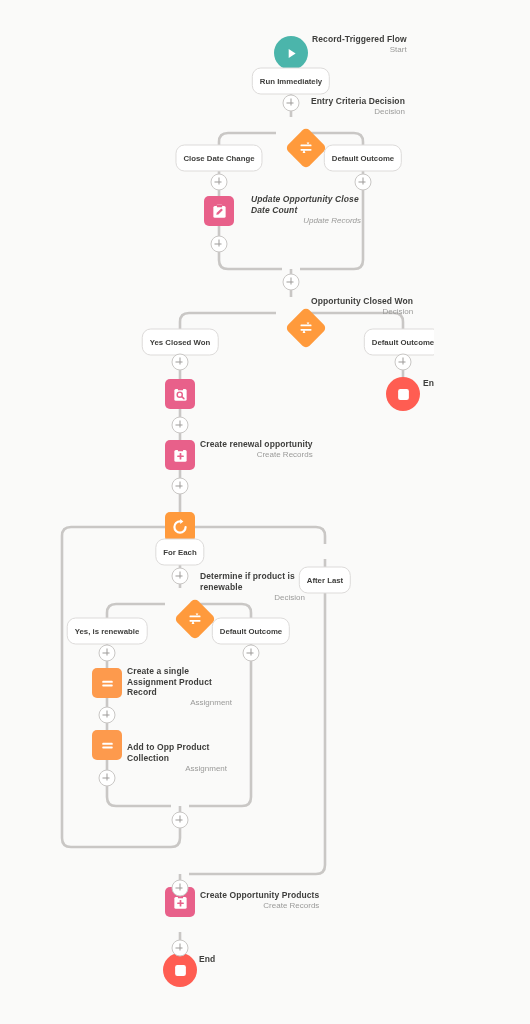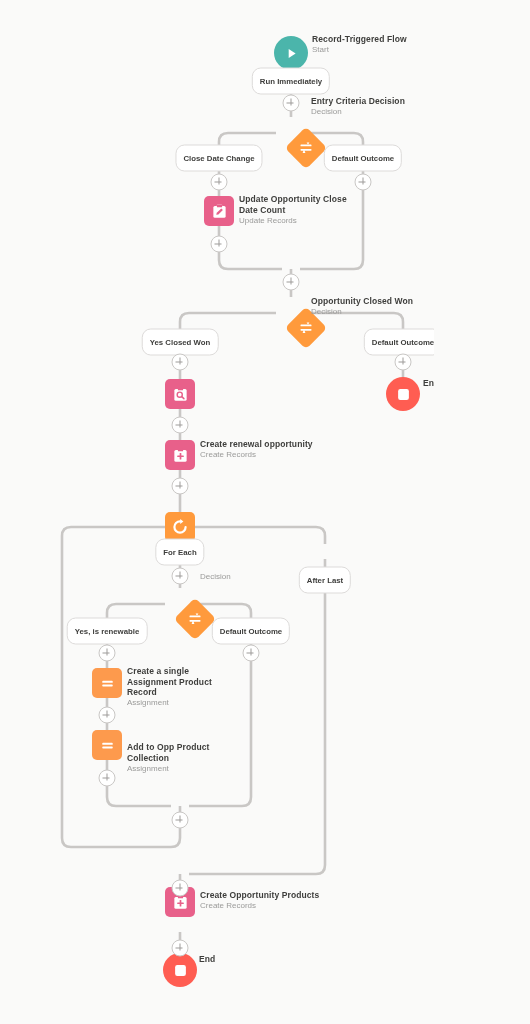--- a/index.html
+++ b/index.html
@@ -21,21 +21,21 @@
   .start{background:#4BB5AB;}
   .decision{background:#FF9A3C;}
   .loop{background:#FF9A3C;}
   .assign{background:#FD9A4D;}
   .records{background:#E8608A;}
   .endnode{background:#FF5D52;}
 
   
   .lbl{position:absolute;}
   .lbl .t{font-size:8.5px;font-weight:bold;color:#3e3e3c;line-height:10.5px;letter-spacing:.1px;}
-  .lbl .s{font-size:8px;color:#9a9a99;line-height:10.5px;margin-top:.5px;}
+  .lbl .s{font-size:8px;color:#9a9a99;line-height:10.5px;margin-top:.5px;text-align:right;}
 
   
   .pill{position:absolute;transform:translate(-50%,-50%);
         background:#fff;border:1px solid #dddbda;border-radius:9px;
         padding:8px 7px;font-size:7.8px;font-weight:bold;color:#3e3e3c;
         white-space:nowrap;line-height:9px;}
 
   
   .plus{position:absolute;transform:translate(-50%,-50%);
         width:15px;height:15px;border-radius:50%;background:#fff;
@@ -150,21 +150,21 @@
   </div>
 
   <div class="node sq records" style="left:219px;top:211px;">
     <svg width="17" height="17" viewBox="0 0 18 18">
       <rect x="2.5" y="3.2" width="13" height="12.3" rx="1.6" fill="#fff"></rect>
       <rect x="6.2" y="1.6" width="5.6" height="3" rx="1" fill="#fff"></rect>
       <rect x="6.2" y="1.6" width="5.6" height="3" rx="1" fill="#E8608A"></rect>
       <path d="M5.6 12.4 L6.1 10.4 L10.9 5.7 L12.6 7.4 L7.8 12.1 Z" fill="#E8608A"></path>
     </svg>
   </div>
-  <div class="lbl" style="left:239px;top:194px;width:110px;">
+  <div class="lbl" style="left:251px;top:194px;width:110px;font-style:italic;">
     <div class="t">Update Opportunity Close Date Count</div>
     <div class="s">Update Records</div>
   </div>
 
   <div class="node dia decision" style="left:291px;top:313px;">
     <svg width="16" height="16" viewBox="0 0 16 16">
       <rect x="2.5" y="4.6" width="11" height="1.7" rx=".6" fill="#fff"></rect>
       <rect x="2.5" y="9" width="11" height="1.7" rx=".6" fill="#fff"></rect>
       <path d="M10 4.6 L8.6 2.6 L11.4 2.6 Z" fill="#fff"></path>
       <path d="M6 9 L4.6 12.9 L7.4 12.9 Z" fill="#fff"></path>
@@ -206,20 +206,21 @@
 
   <div class="node dia decision" style="left:180px;top:604px;">
     <svg width="16" height="16" viewBox="0 0 16 16">
       <rect x="2.5" y="4.6" width="11" height="1.7" rx=".6" fill="#fff"></rect>
       <rect x="2.5" y="9" width="11" height="1.7" rx=".6" fill="#fff"></rect>
       <path d="M10 4.6 L8.6 2.6 L11.4 2.6 Z" fill="#fff"></path>
       <path d="M6 9 L4.6 12.9 L7.4 12.9 Z" fill="#fff"></path>
     </svg>
   </div>
   <div class="lbl" style="left:200px;top:571px;width:105px;">
+    <div class="t">Determine if product is renewable</div>
     <div class="s">Decision</div>
   </div>
 
   <div class="node sq assign" style="left:107px;top:683px;">
     <svg width="17" height="17" viewBox="0 0 18 18">
       <rect x="3.4" y="6.2" width="11.2" height="2" rx=".9" fill="#fff"></rect>
       <rect x="3.4" y="10.1" width="11.2" height="2" rx=".9" fill="#fff"></rect>
     </svg>
   </div>
   <div class="lbl" style="left:127px;top:666px;width:105px;">

